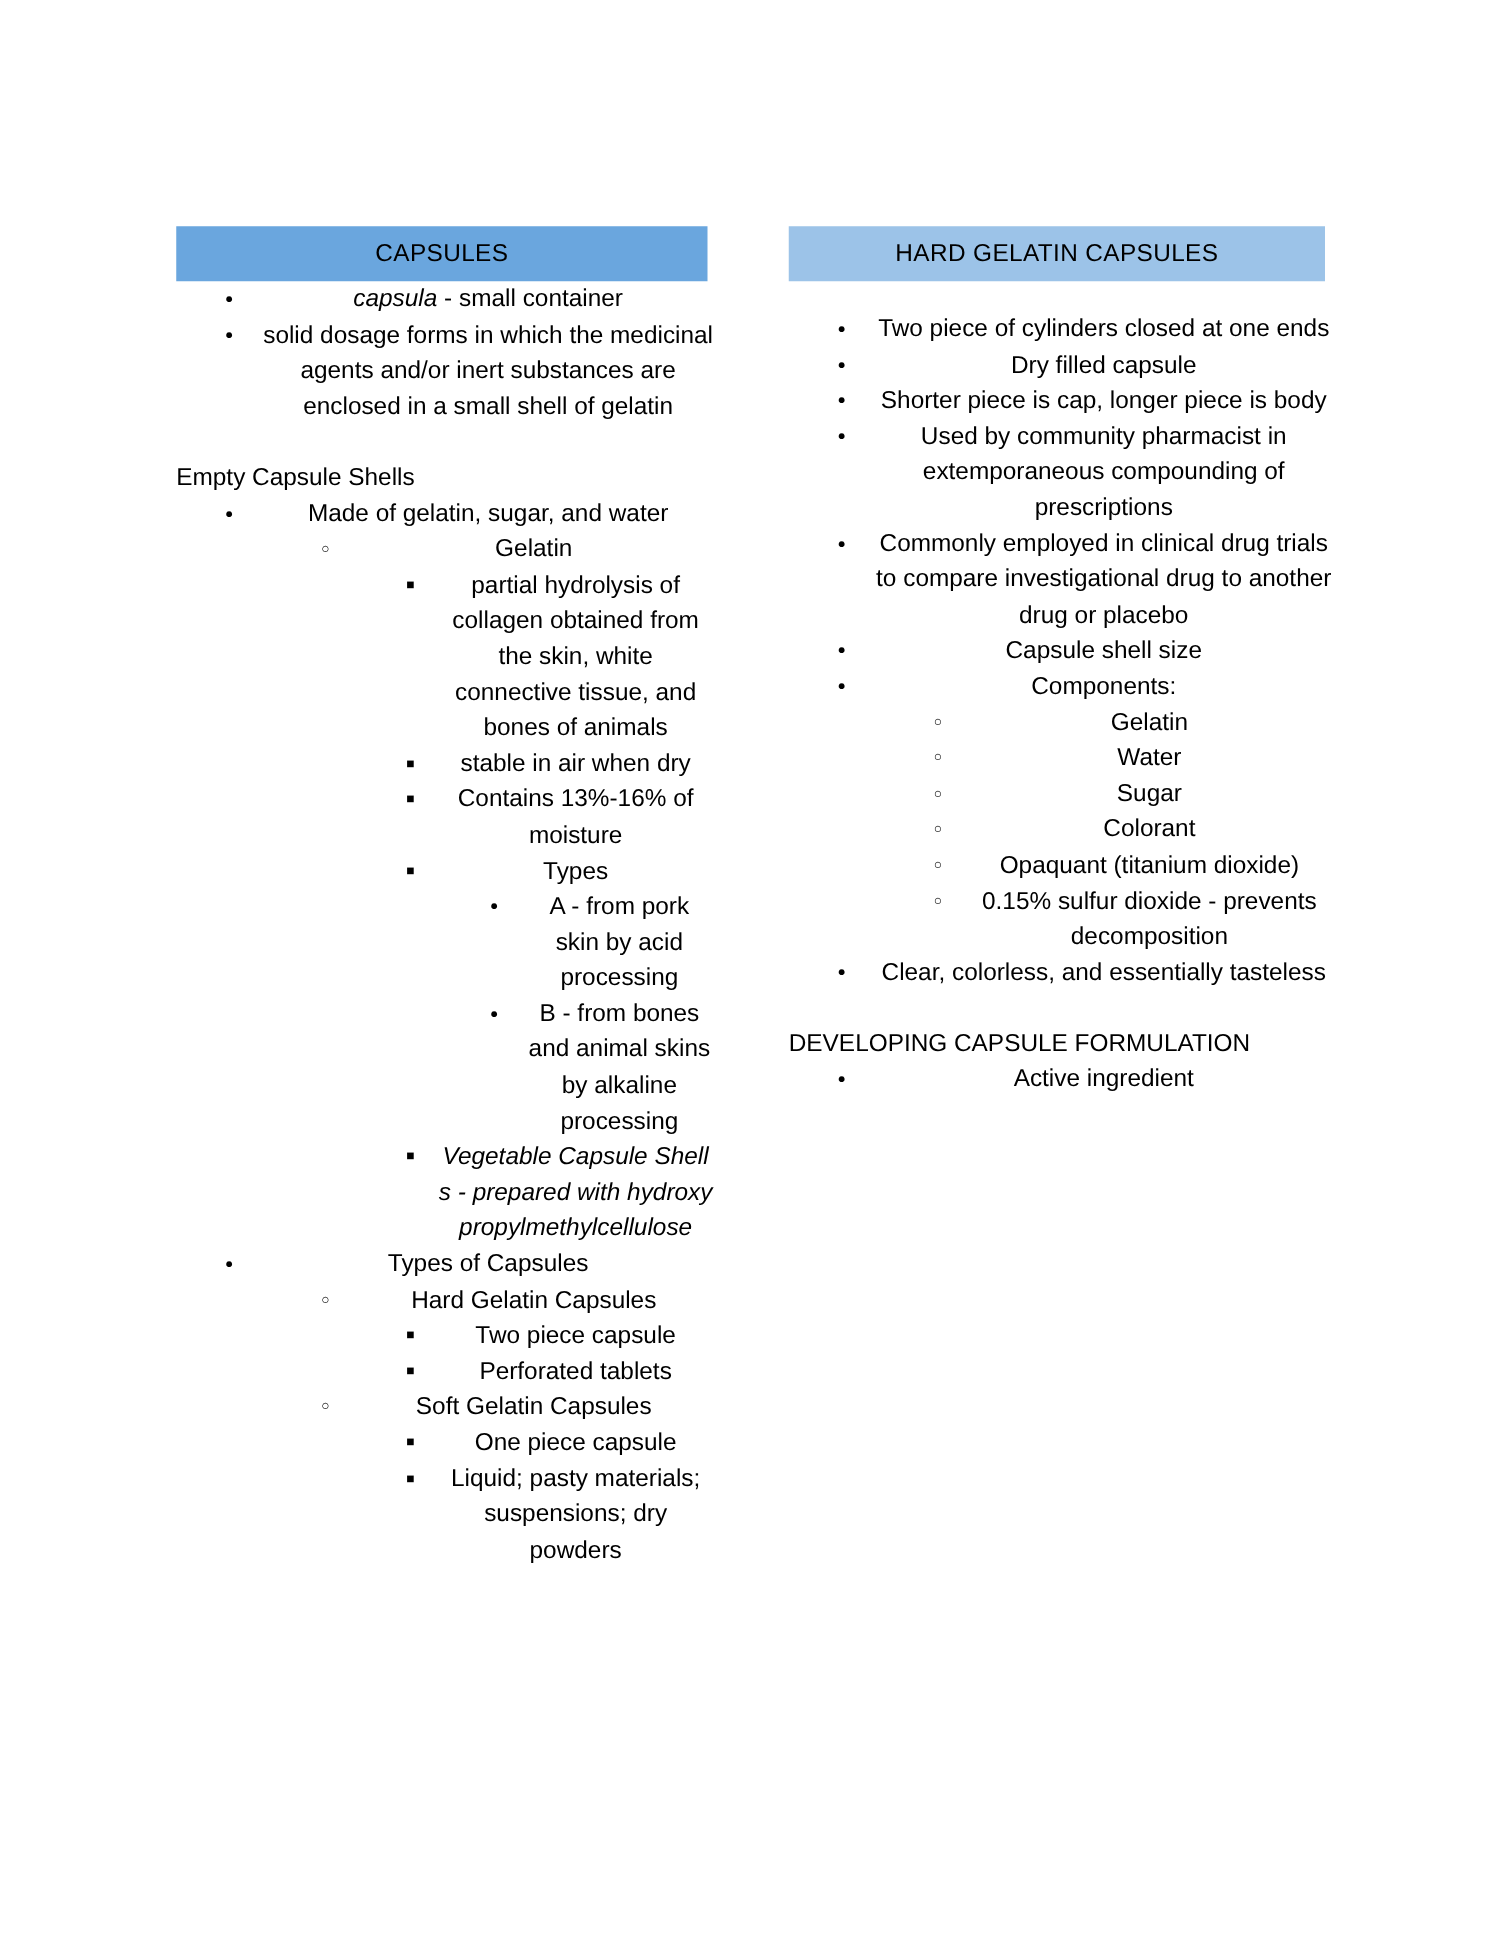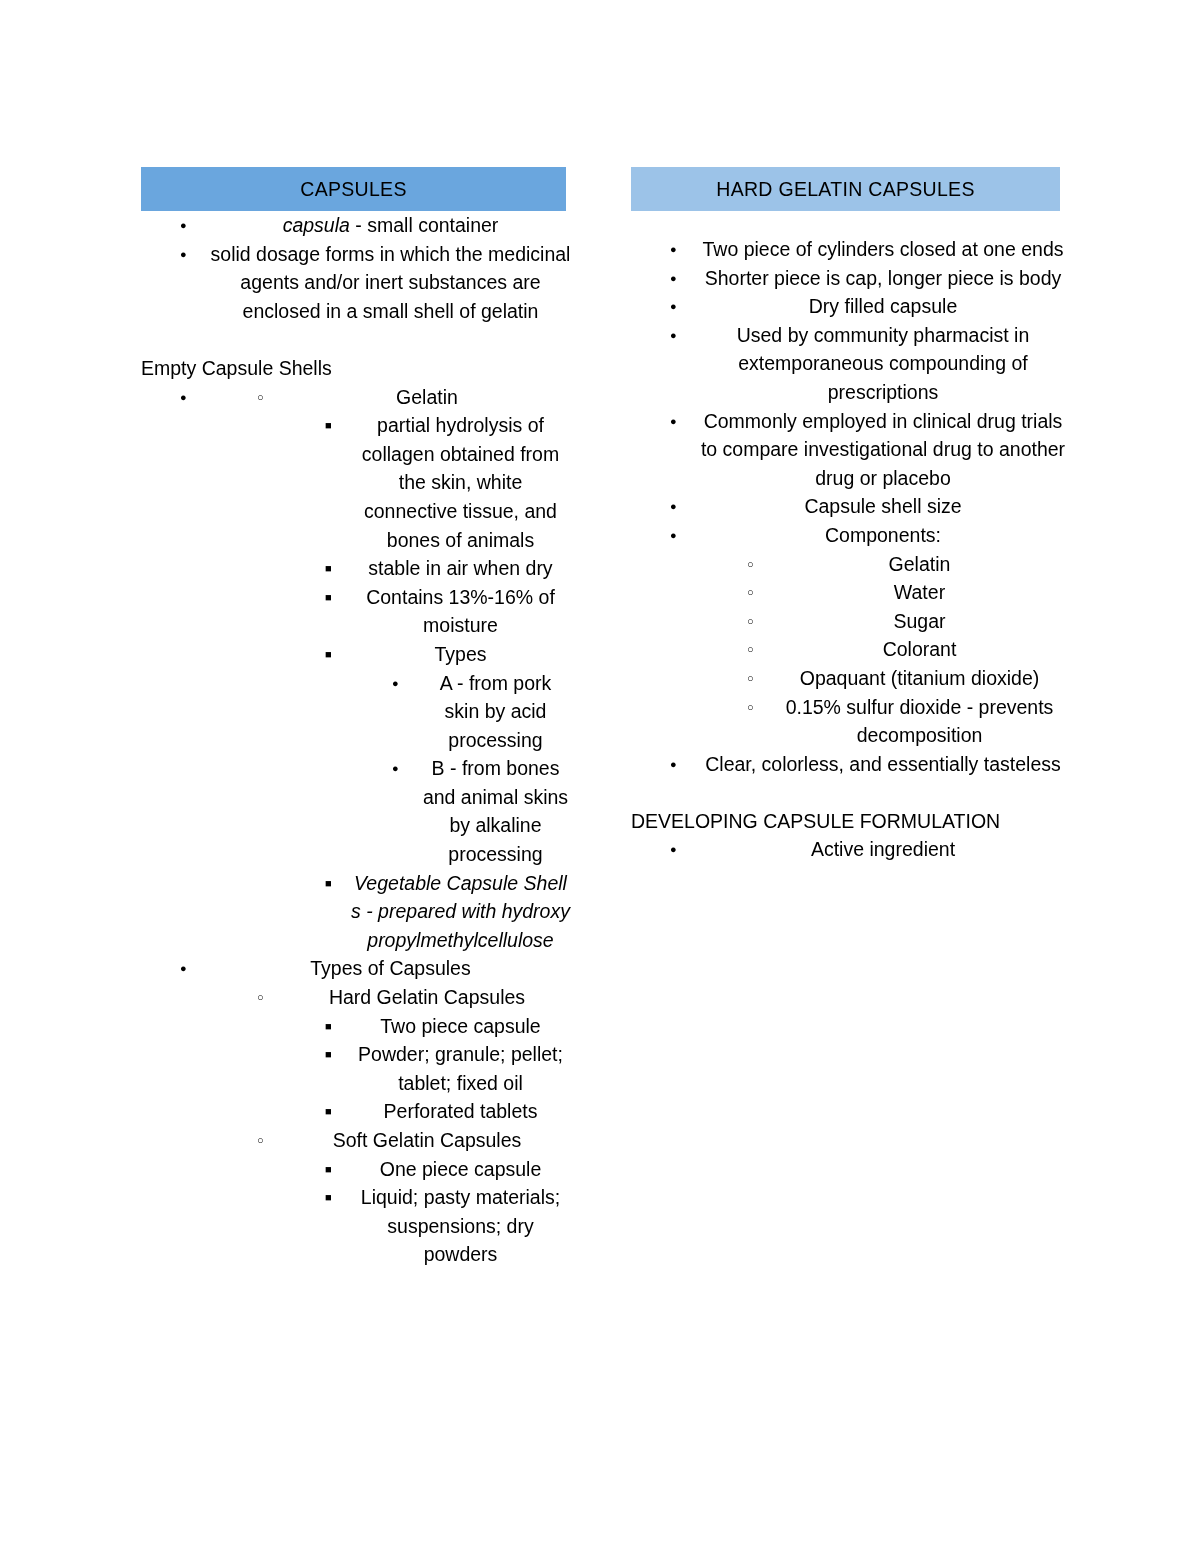--- a/index.html
+++ b/index.html
@@ -14,21 +14,21 @@
     color: #000000;
     overflow: hidden;
   }
   .page {
     position: relative;
     width: 1200px;
     height: 1553px;
   }
   .column {
     position: absolute;
-    top: 167px;
+    top: 181px;
   }
   .col-left  { left: 141px; width: 430px; }
   .col-right { left: 631px; width: 435px; }
 
   .section-header {
     text-align: center;
     font-size: 19.5px;
     line-height: 44px;
     height: 44px;
     letter-spacing: 0.3px;
@@ -101,20 +101,21 @@
         <span class="li-text">solid dosage forms in which the medicinal agents and/or inert substances are enclosed in a small shell of gelatin</span>
       </li>
     </ul>
 
     <div class="gap"></div>
 
     <p class="plain-heading">Empty Capsule Shells</p>
 
     <ul class="lvl1">
       <li>
+        <span class="li-text">Made of gelatin, sugar, and water</span>
 
         <ul class="lvl2">
           <li>
             <span class="li-text">Gelatin</span>
 
             <ul class="lvl3">
               <li>
                 <span class="li-text">partial hydrolysis of collagen obtained from the skin, white connective tissue, and bones of animals</span>
               </li>
               <li>
@@ -147,23 +148,20 @@
         <span class="li-text">Types of Capsules</span>
 
         <ul class="lvl2">
           <li>
             <span class="li-text">Hard Gelatin Capsules</span>
             <ul class="lvl3">
               <li>
                 <span class="li-text">Two piece capsule</span>
               </li>
               <li>
-                <span class="li-text">Powder; granule; pellet; tablet; fixed oil</span>
-              </li>
-              <li>
                 <span class="li-text">Perforated tablets</span>
               </li>
             </ul>
           </li>
           <li>
             <span class="li-text">Soft Gelatin Capsules</span>
             <ul class="lvl3">
               <li>
                 <span class="li-text">One piece capsule</span>
               </li>
@@ -181,24 +179,24 @@
 
     <div class="section-header header-right">HARD GELATIN CAPSULES</div>
 
     <div class="gap-half"></div>
 
     <ul class="lvl1">
       <li>
         <span class="li-text">Two piece of cylinders closed at one ends</span>
       </li>
       <li>
+        <span class="li-text">Dry filled capsule</span>
+      </li>
+      <li>
         <span class="li-text">Shorter piece is cap, longer piece is body</span>
-      </li>
-      <li>
-        <span class="li-text">Dry filled capsule</span>
       </li>
       <li>
         <span class="li-text">Used by community pharmacist in extemporaneous compounding of prescriptions</span>
       </li>
       <li>
         <span class="li-text">Commonly employed in clinical drug trials to compare investigational drug to another drug or placebo</span>
       </li>
 
       <li>
         <span class="li-text">Capsule shell size</span>

